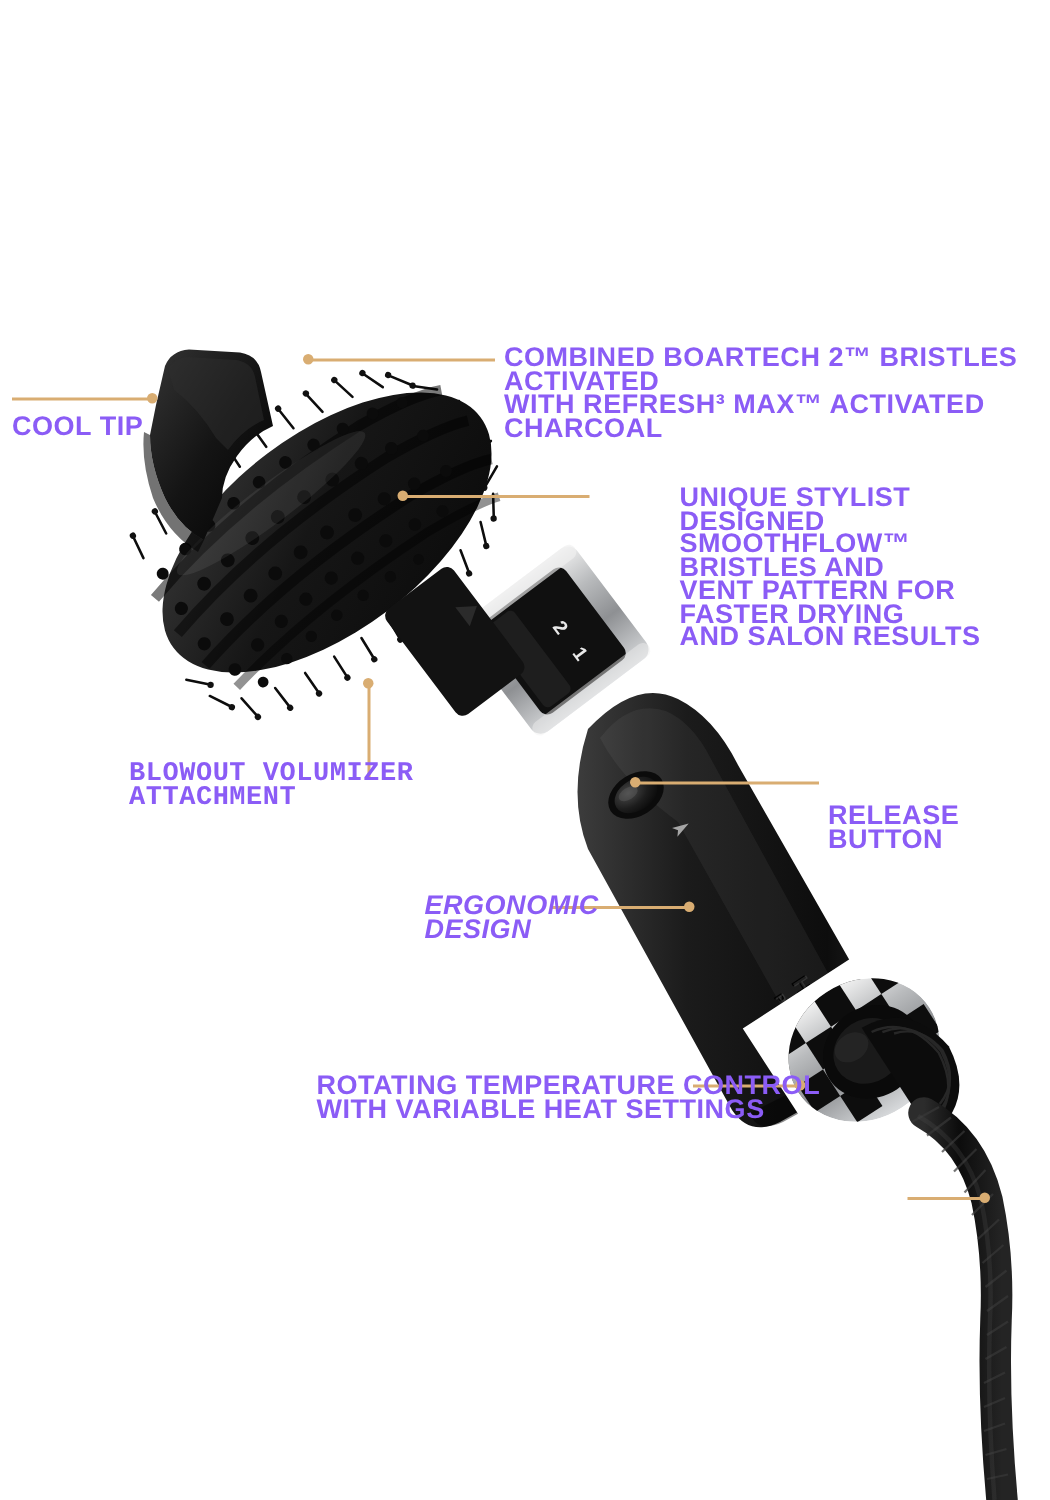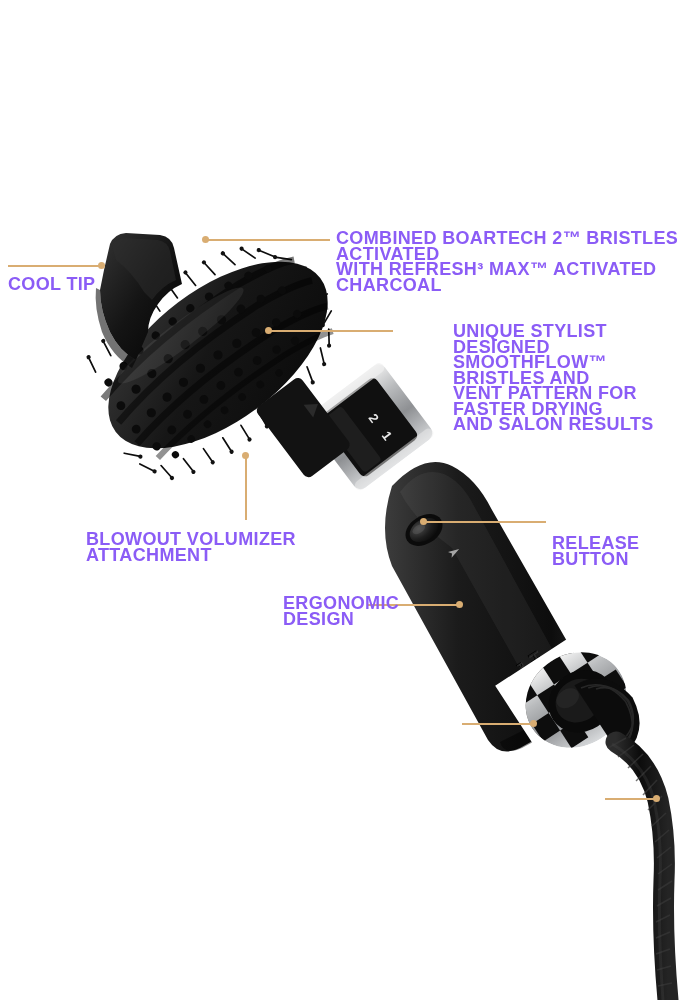--- a/index.html
+++ b/index.html
@@ -425,24 +425,26 @@
   <div class="callout" style="left:8px; top:277px;">COOL TIP</div>
 
   <div class="callout" style="left:336px; top:231px;">COMBINED BOARTECH 2™ BRISTLES ACTIVATED
 WITH REFRESH³ MAX™ ACTIVATED CHARCOAL</div>
 
   <div class="callout" style="left:414px; top:324px;margin-left:39px;">UNIQUE STYLIST DESIGNED
 SMOOTHFLOW™ BRISTLES AND
 VENT PATTERN FOR FASTER DRYING
 AND SALON RESULTS</div>
 
-  <div class="callout" style="left:86px; top:532px;">BLOWOUT VOLUMIZER
+  <div class="callout" style="left:86px; top:509px;font-family:Liberation Mono, monospace;">BLOWOUT VOLUMIZER
 ATTACHMENT</div>
 
   <div class="callout" style="left:552px; top:536px;">RELEASE
 BUTTON</div>
 
-  <div class="callout" style="left:283px; top:596px;">ERGONOMIC
+  <div class="callout" style="left:283px; top:596px;font-style:italic;">ERGONOMIC
 DESIGN</div>
 
+  <div class="callout" style="left:211px; top:716px;">ROTATING TEMPERATURE CONTROL
+WITH VARIABLE HEAT SETTINGS</div>
 
 
 </div>
 
 </body></html>

